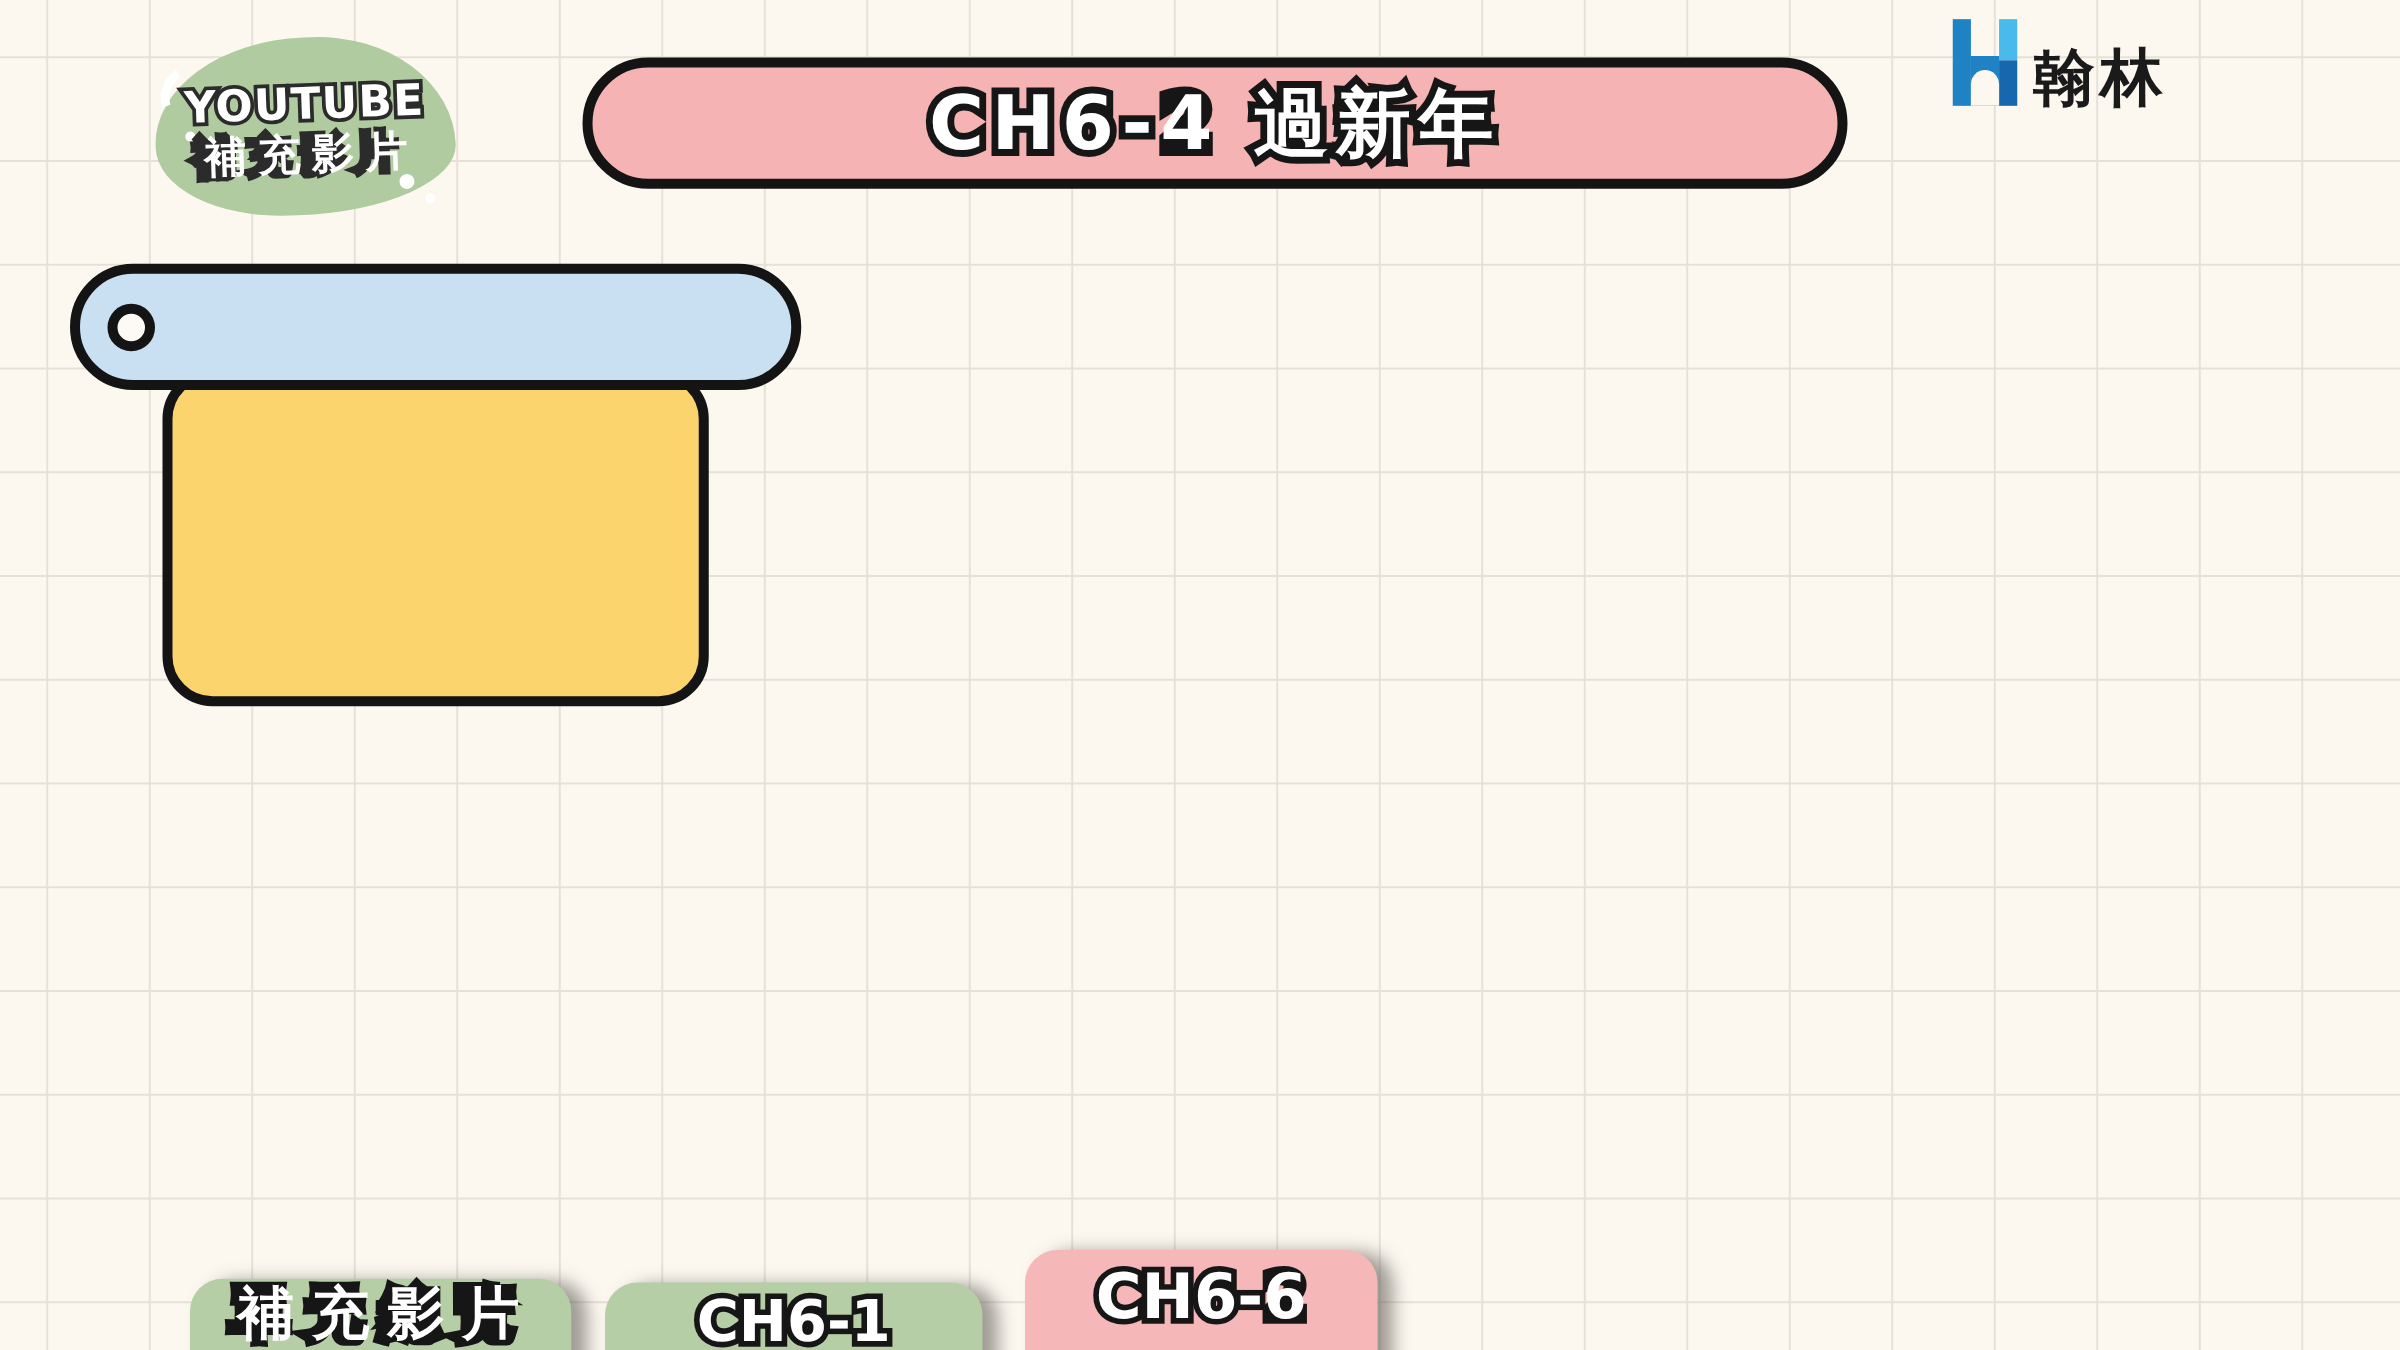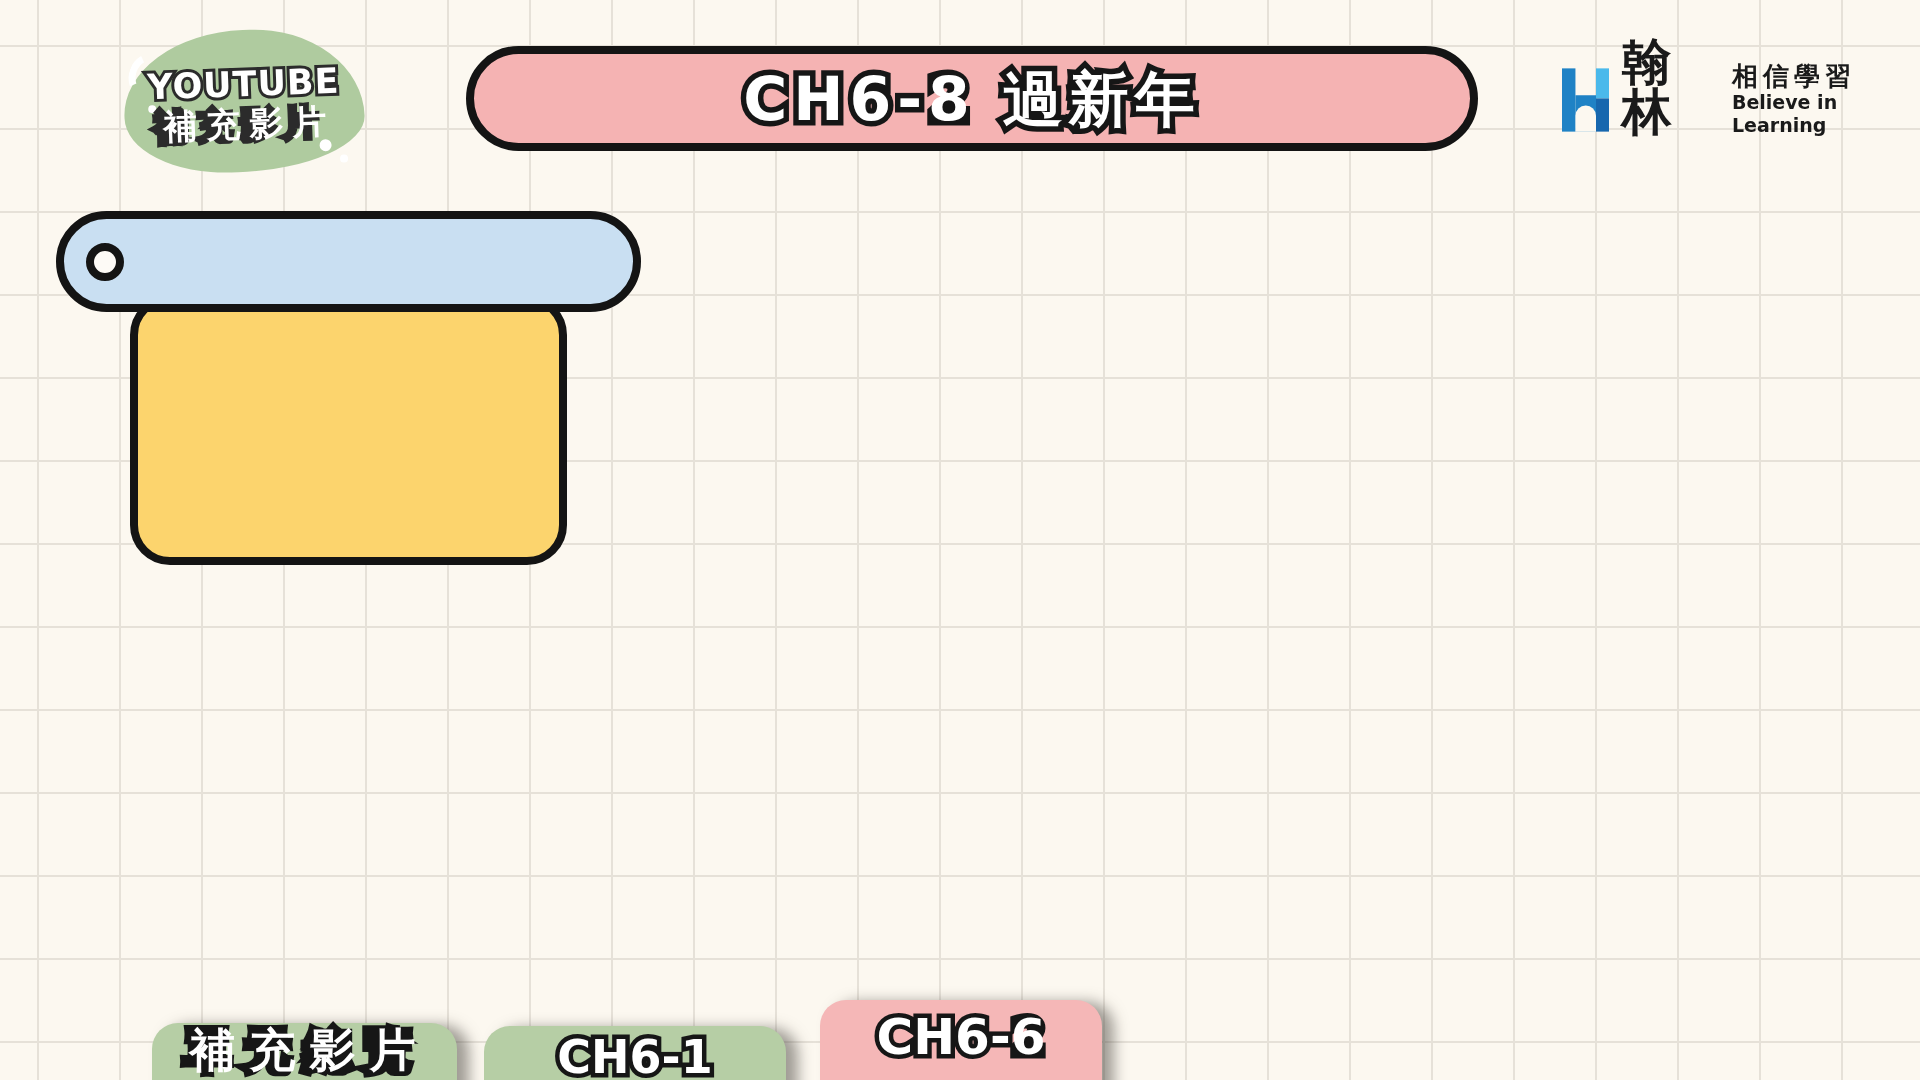--- a/index.html
+++ b/index.html
@@ -112,36 +112,32 @@
   <div class="badge">
     <span class="crescent"></span>
     <span class="dot d1"></span>
     <span class="dot d2"></span>
     <span class="dot d3"></span>
     <span class="bubble line1" data-text="YOUTUBE">YOUTUBE</span>
     <span class="bubble line2" data-text="補充影片">補充影片</span>
   </div>
 
   <div class="title-pill">
-    <span class="bubble" data-text="CH6-2 過新年">CH6-8 過新年</span>
+    <span class="bubble" data-text="CH6-2 過新年">CH6-4 過新年</span>
   </div>
 
   <div class="logo">
     <svg viewBox="0 0 60 80" aria-hidden="true">
       <rect x="0" y="0" width="17" height="80" fill="#1F82C5"></rect>
       <rect x="43" y="0" width="17" height="38" fill="#4AB9EB"></rect>
       <rect x="43" y="38" width="17" height="42" fill="#1767AE"></rect>
       <rect x="17" y="34" width="26" height="46" fill="#1F82C5"></rect>
       <path d="M17,80 L17,60 A13,13 0 0 1 43,60 L43,80 Z" fill="#FCF8F0"></path>
     </svg>
     <span class="brand">翰林</span>
-    <span class="slogans">
-      <span class="zh">相信學習</span>
-      <span class="en">Believe in Learning</span>
-    </span>
   </div>
 
   <div class="video-card">
     <div class="card-body"></div>
     <div class="card-tab">
       <span class="hole"></span>
     </div>
   </div>
 
   <button class="tab tab--green tab-overview">

